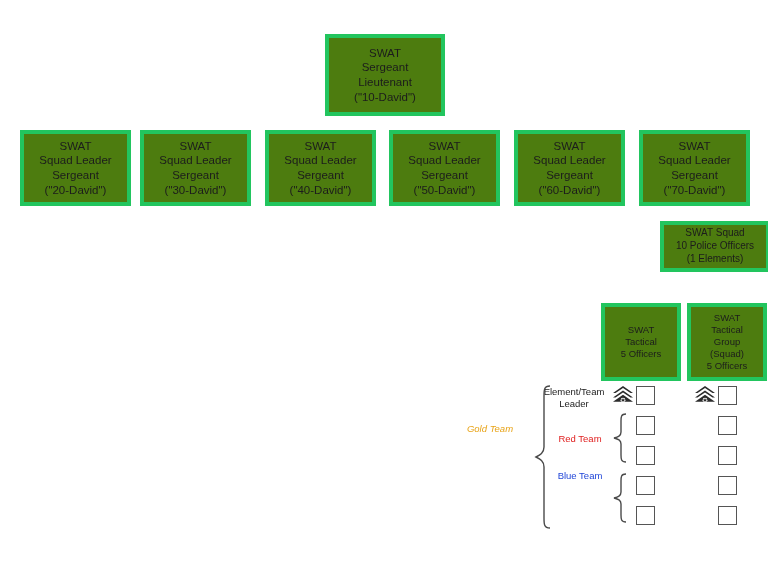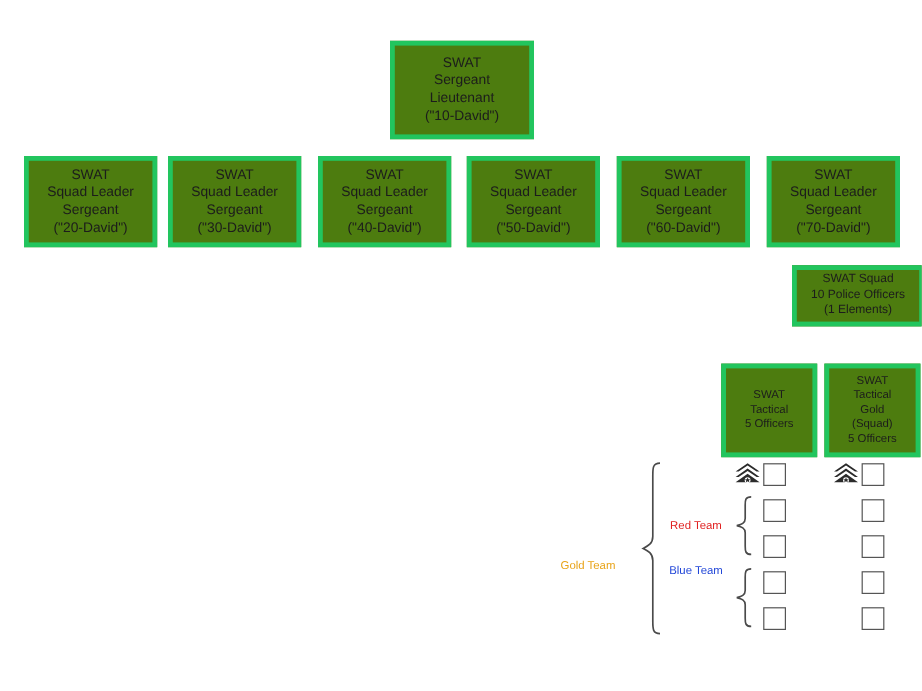--- a/index.html
+++ b/index.html
@@ -162,27 +162,29 @@
   </div>
 
   <div class="box tac tac-a">
     <span class="ln">SWAT</span>
     <span class="ln">Tactical</span>
     <span class="ln">5 Officers</span>
   </div>
   <div class="box tac tac-b">
     <span class="ln">SWAT</span>
     <span class="ln">Tactical</span>
-    <span class="ln">Gold</span>
+    <span class="ln">Group</span>
     <span class="ln">(Squad)</span>
     <span class="ln">5 Officers</span>
   </div>
 
-
-  <div class="lbl lbl-gold" style="left:457px; top:466px; width:66px;">Gold Team</div>
+  <div class="lbl lbl-leader" style="left:535px; top:386px; width:78px;">Element/Team
+Leader</div>
+
+  <div class="lbl lbl-gold" style="left:457px; top:423px; width:66px;font-style:italic;">Gold Team</div>
 
   <div class="lbl lbl-red" style="left:549px; top:433px; width:62px;text-align:center;">Red Team</div>
 
   <div class="lbl lbl-blue" style="left:549px; top:470px; width:62px;">Blue Team</div>
 
   <svg class="brace" style="left:534px; top:384px; width:18px; height:146px;" viewBox="0 0 18 146">
     <path d="M16 2 C10 2, 10 6, 10 12 L10 63 C10 69, 6 71, 2 73 C6 75, 10 77, 10 83 L10 134 C10 140, 10 144, 16 144" fill="none" stroke="#4a4a4a" stroke-width="1.4"></path>
   </svg>
 
   <svg class="brace" style="left:612px; top:412px; width:16px; height:52px;" viewBox="0 0 16 52">

